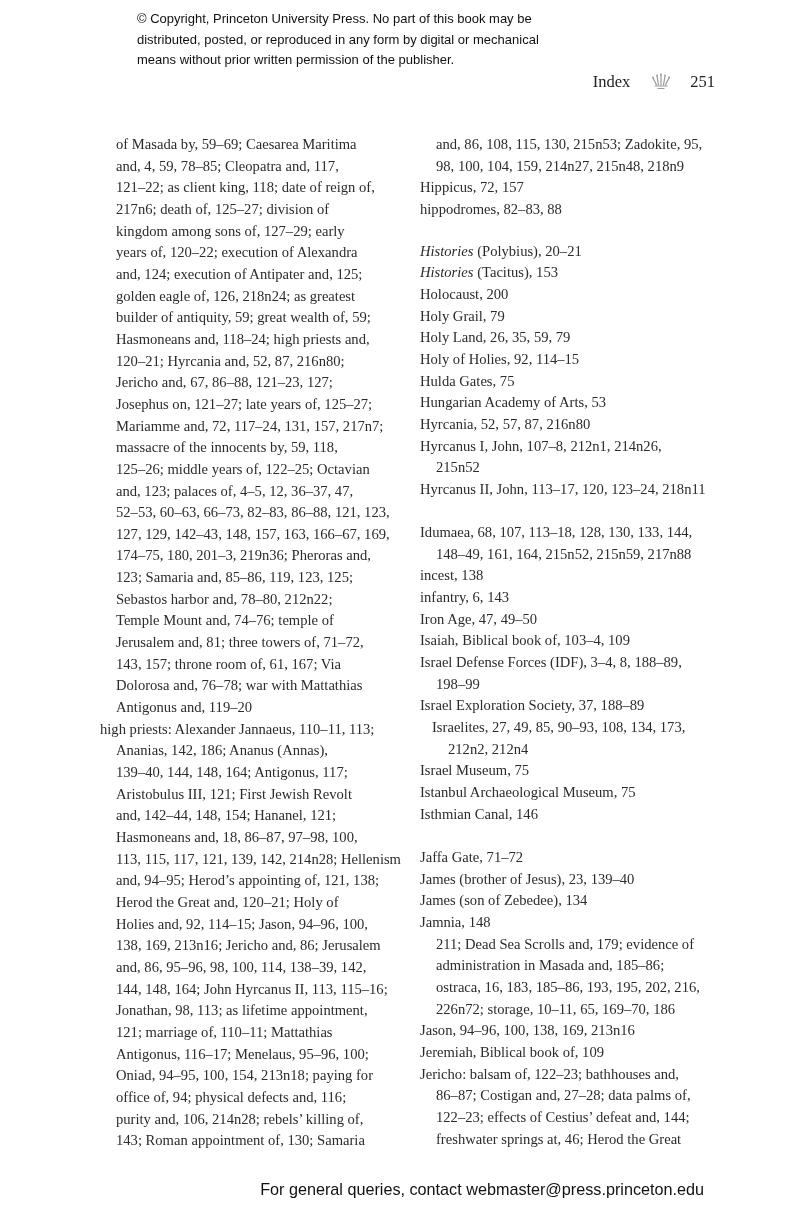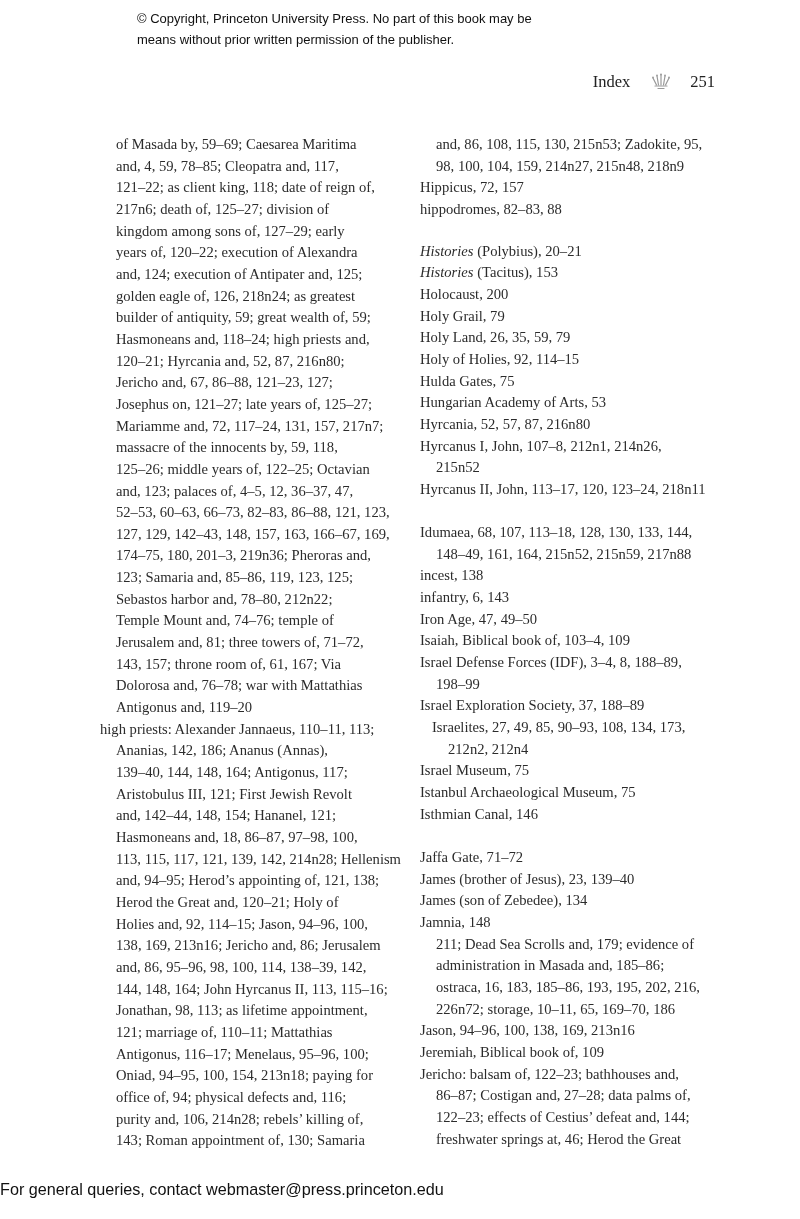--- a/index.html
+++ b/index.html
@@ -8,28 +8,29 @@
   .running-head { position:absolute; right:85px; top:72px; font-family:"Liberation Serif", serif; font-size:16.5px; color:#222; display:flex; align-items:center; gap:0; }
   .running-head .rh-label { margin-right:20px; }
   .running-head .crown { width:22px; height:20px; margin-right:18px; }
   .col { position:absolute; top:134px; font-family:"Liberation Serif", serif; font-size:14.6px; line-height:21.65px; color:#2b2b2b; }
   .col-left { left:100px; width:310px; }
   .col-right { left:420px; width:300px; }
   .entry { padding-left:16px; text-indent:-16px; margin:0; }
   .entry.cont { text-indent:0; }
   .gap { height:21.65px; }
   .it { font-style:italic; }
-  .footer { position:absolute; left:0; width:704px; top:1180px; text-align:left; font-family:"Liberation Sans", sans-serif; font-size:16.2px; color:#111; }
+  .footer { position:absolute; left:0; width:704px; top:1180px; text-align:right; font-family:"Liberation Sans", sans-serif; font-size:16.2px; color:#111; }
   .ln { display:block; white-space:nowrap; }
 </style>
 </head>
 <body>
 
 <div class="copyright">
   <span class="ln">© Copyright, Princeton University Press. No part of this book may be</span>
+  <span class="ln">distributed, posted, or reproduced in any form by digital or mechanical</span>
   <span class="ln">means without prior written permission of the publisher.</span>
 </div>
 
 <div class="running-head">
   <span class="rh-label">Index</span>
   <svg class="crown" viewBox="0 0 22 20">
     <g stroke="#999" stroke-width="1.2" fill="none" stroke-linecap="round">
       <line x1="11" y1="3" x2="11" y2="13"></line>
       <line x1="7" y1="4" x2="8.5" y2="13"></line>
       <line x1="15" y1="4" x2="13.5" y2="13"></line>

